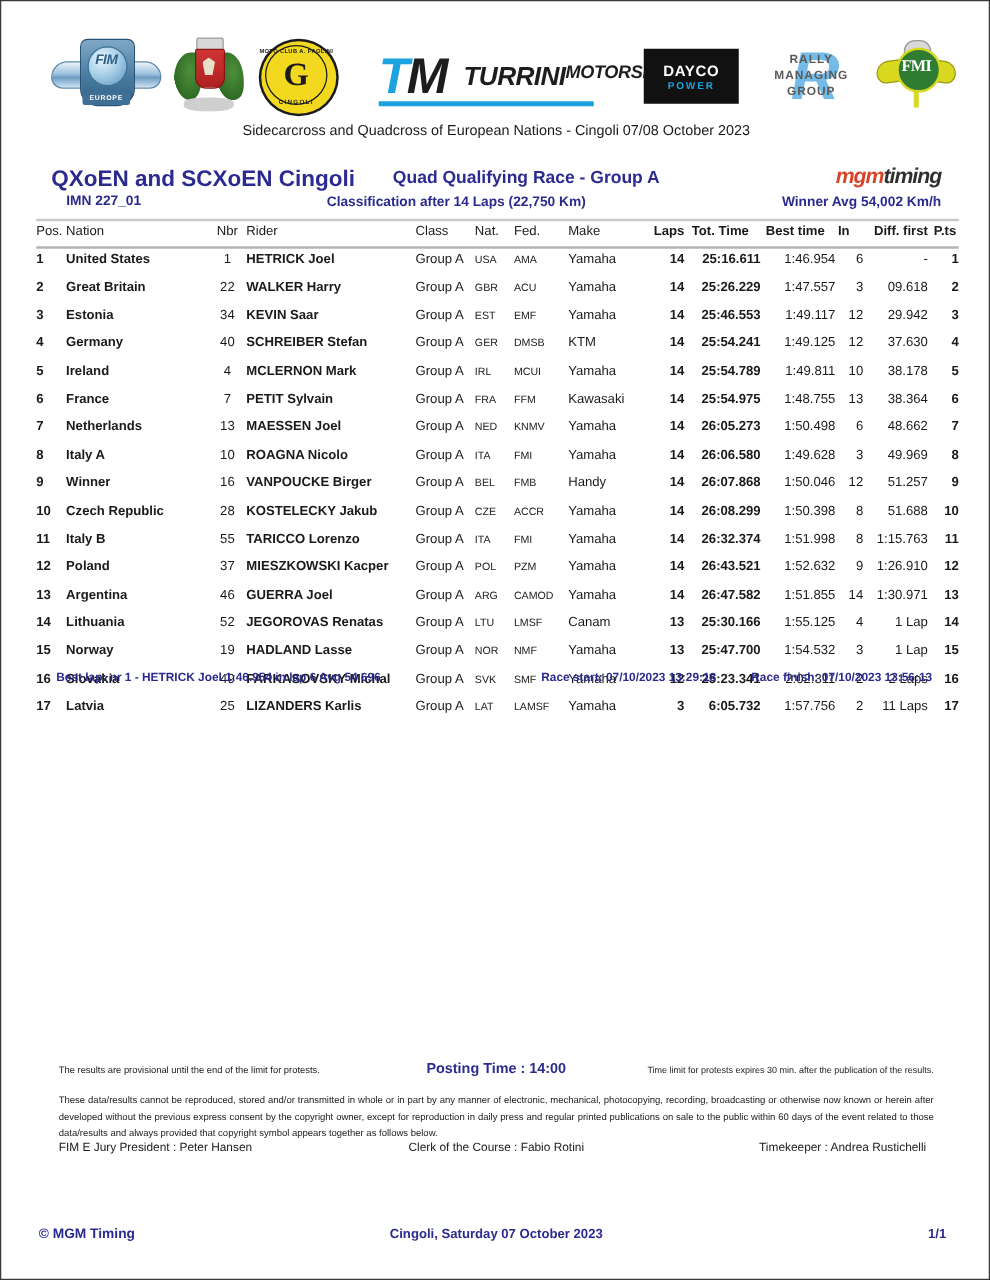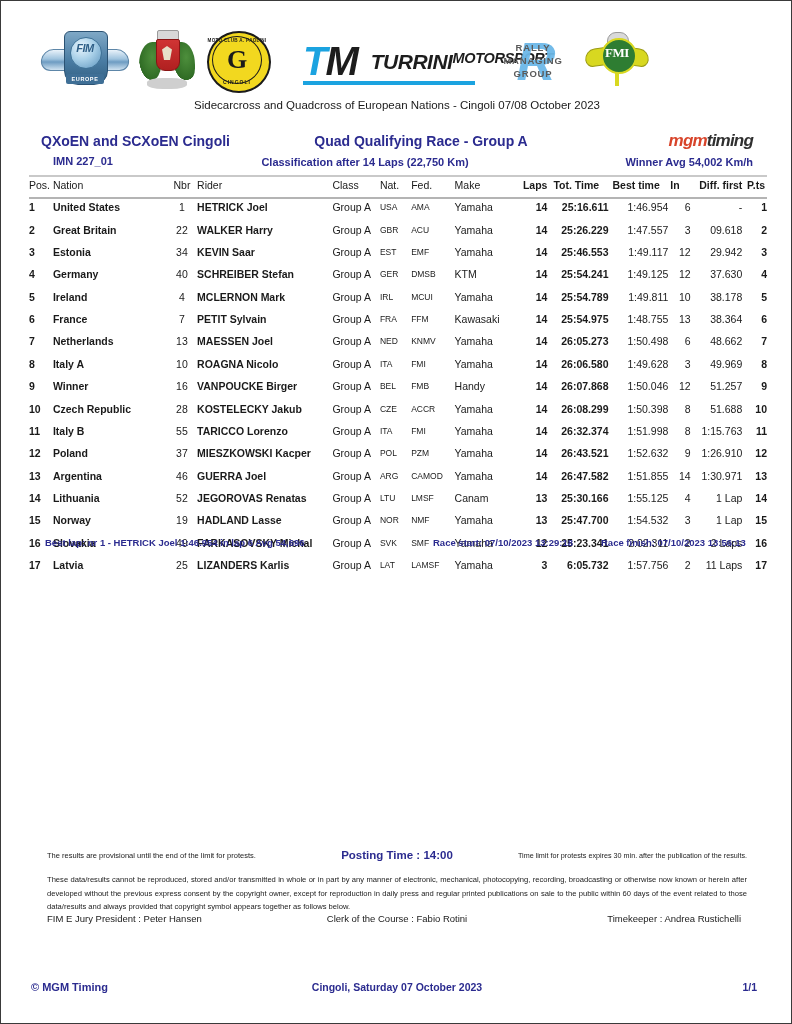--- a/index.html
+++ b/index.html
@@ -179,21 +179,21 @@
 
   .event-line {
     position: absolute; left: 0; top: 98px; width: 792px; text-align: center;
     font-size: 11.5px; color: #1a1a1a;
   }
 
   
   .title-block { position: absolute; left: 0; top: 132px; width: 792px; height: 42px; }
   .t-left1 {
     position: absolute; left: 40px; top: 0;
-    font-size: 14px; font-weight: bold; color: #2b2b8f;
+    font-size: 18px; font-weight: bold; color: #2b2b8f;
   }
   .t-left2 {
     position: absolute; left: 52px; top: 22px;
     font-size: 11px; font-weight: bold; color: #2b2b8f;
   }
   .t-mid1 {
     position: absolute; left: 0; top: 0; width: 750px; text-align: center;
     font-size: 14px; font-weight: bold; color: #2b2b8f; padding-left: 45px;
   }
   .t-mid2 {
@@ -346,20 +346,26 @@
         </div>
         <div class="turrini-bar"></div>
         <div class="turrini-words">
           <span class="turrini-w1">TURRINI</span>
           <span class="turrini-w2">MOTORSPORT</span>
         </div>
         <div class="turrini-underline"></div>
       </div>
     </div>
 
+    <div class="logo-slot">
+      <div class="dayco">
+        <span class="dayco-1">DAYCO</span>
+        <span class="dayco-2">POWER</span>
+      </div>
+    </div>
 
     <div class="logo-slot">
       <div class="rmg">
         <div class="rmg-r">R</div>
         <div class="rmg-lines">
           <div class="rmg-line">RALLY</div>
           <div class="rmg-line">MANAGING</div>
           <div class="rmg-line">GROUP</div>
         </div>
       </div>

